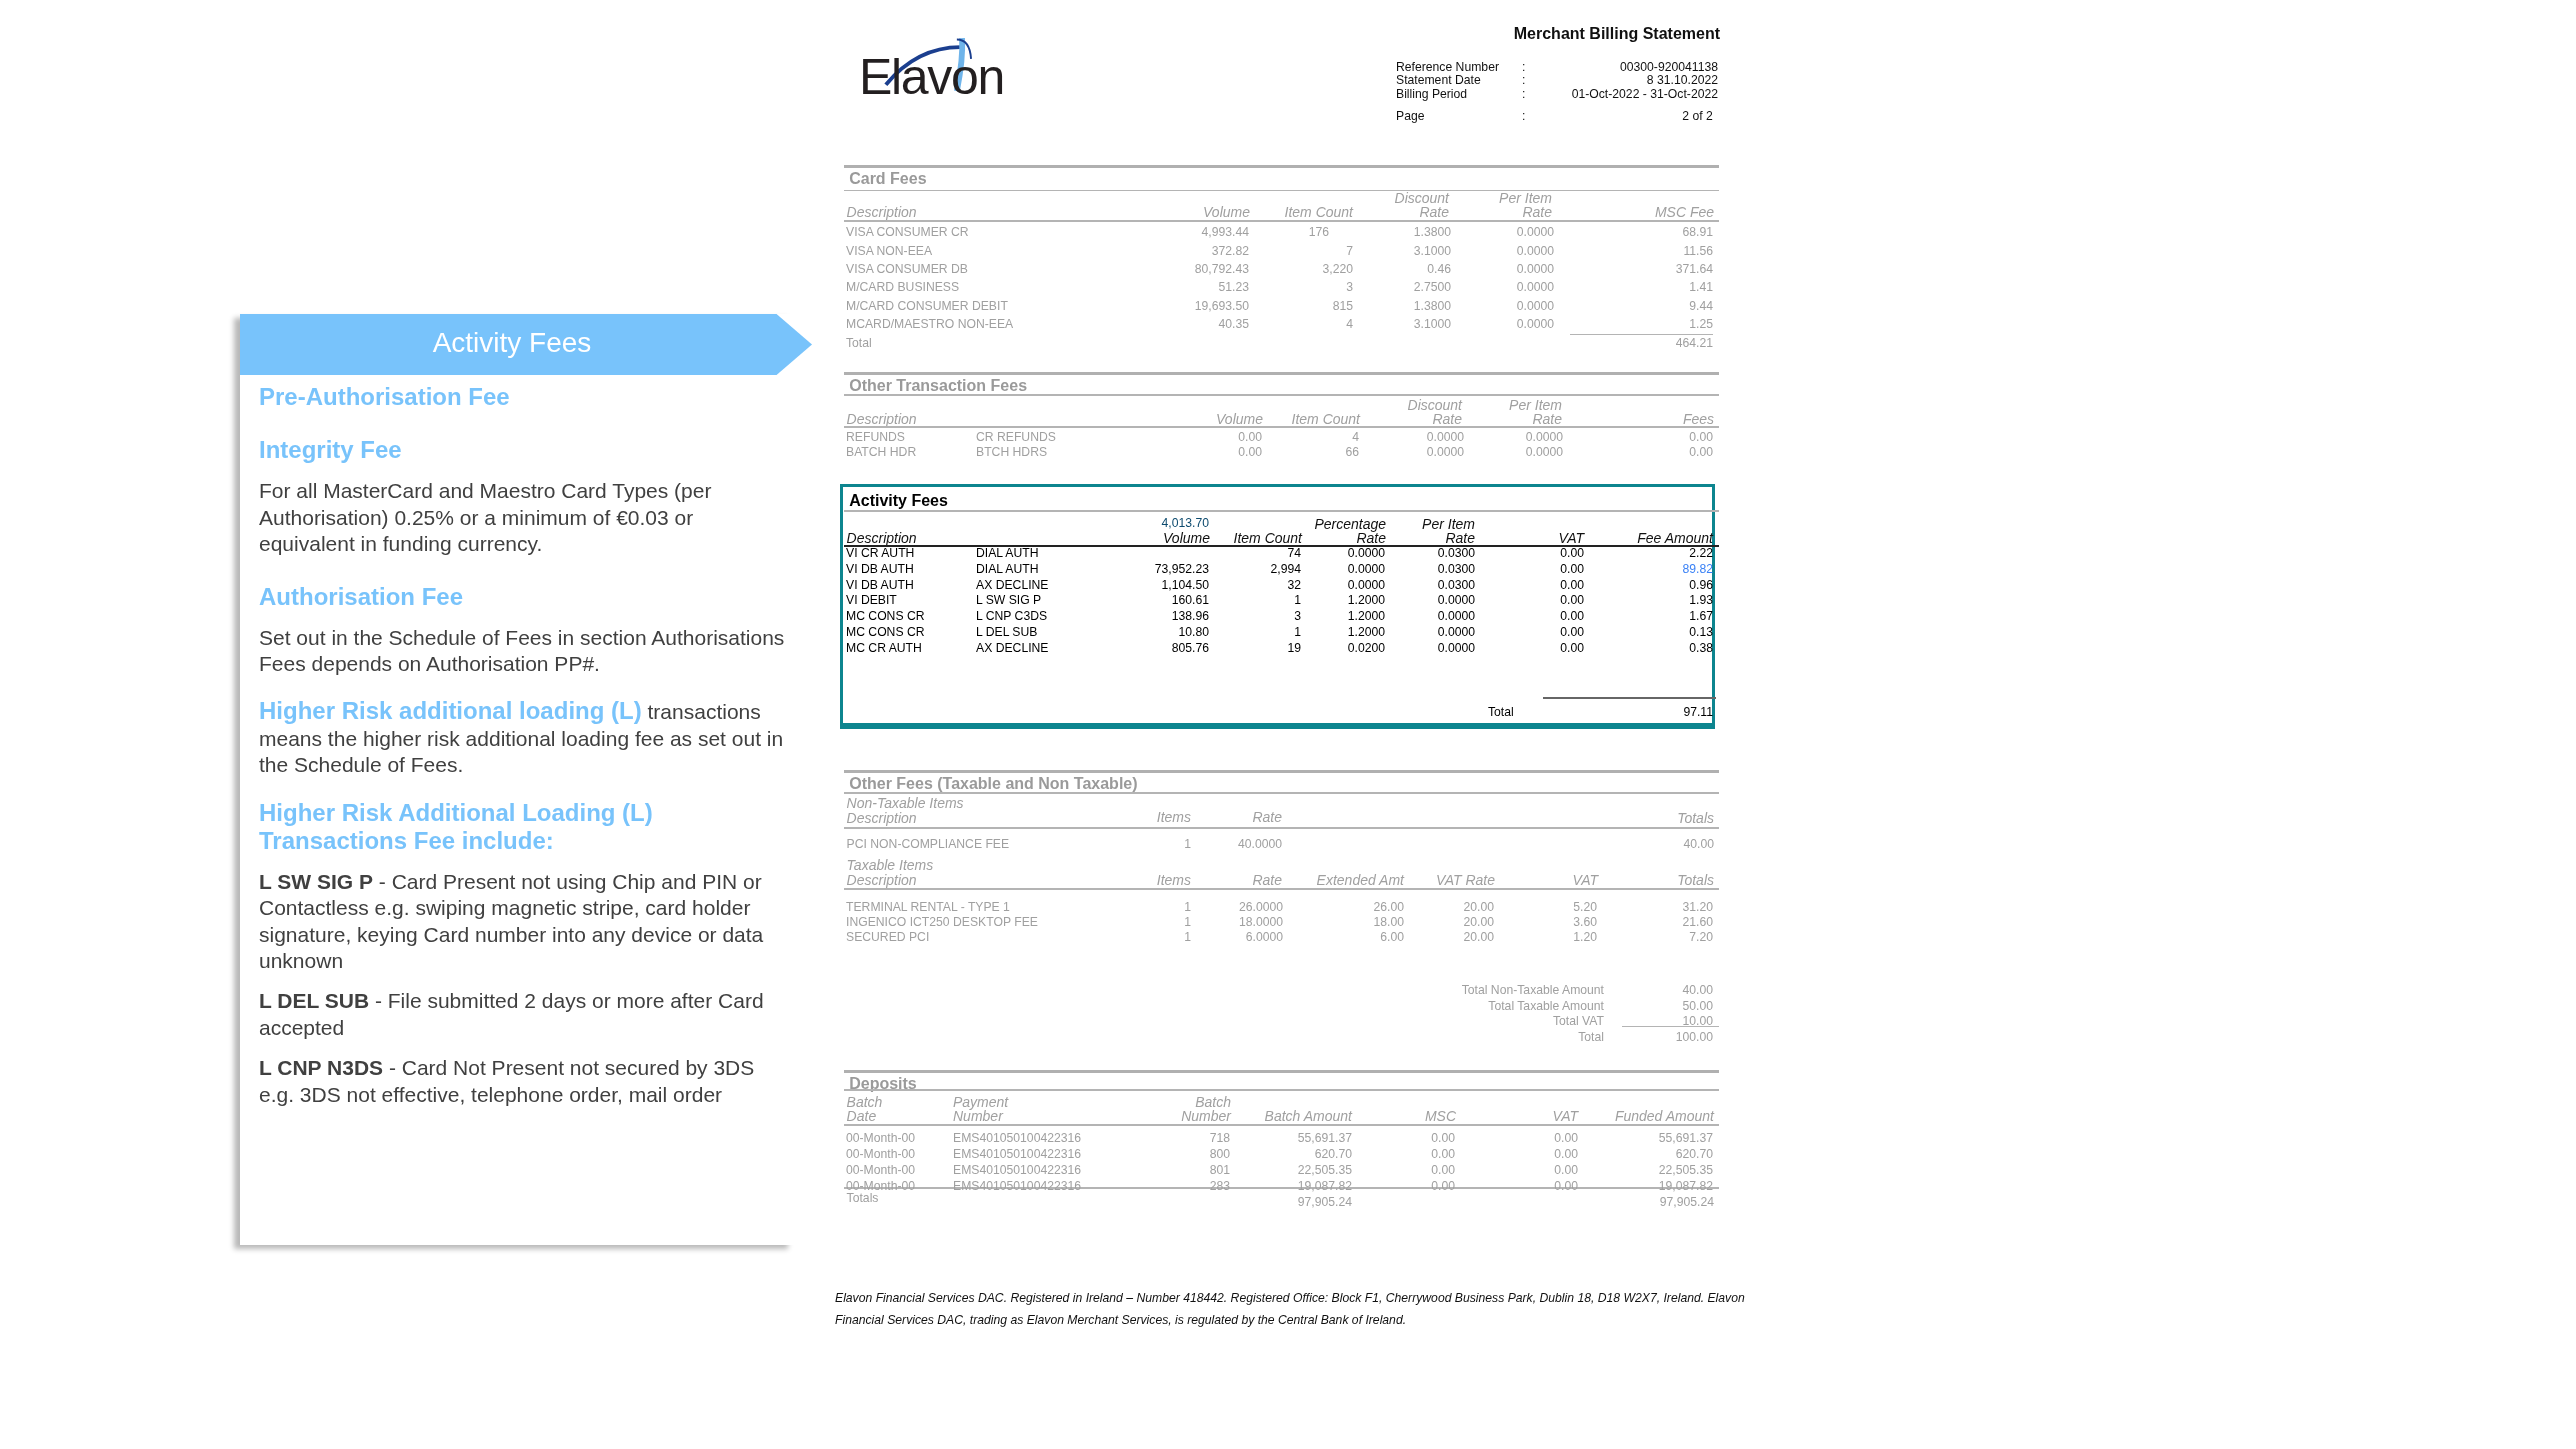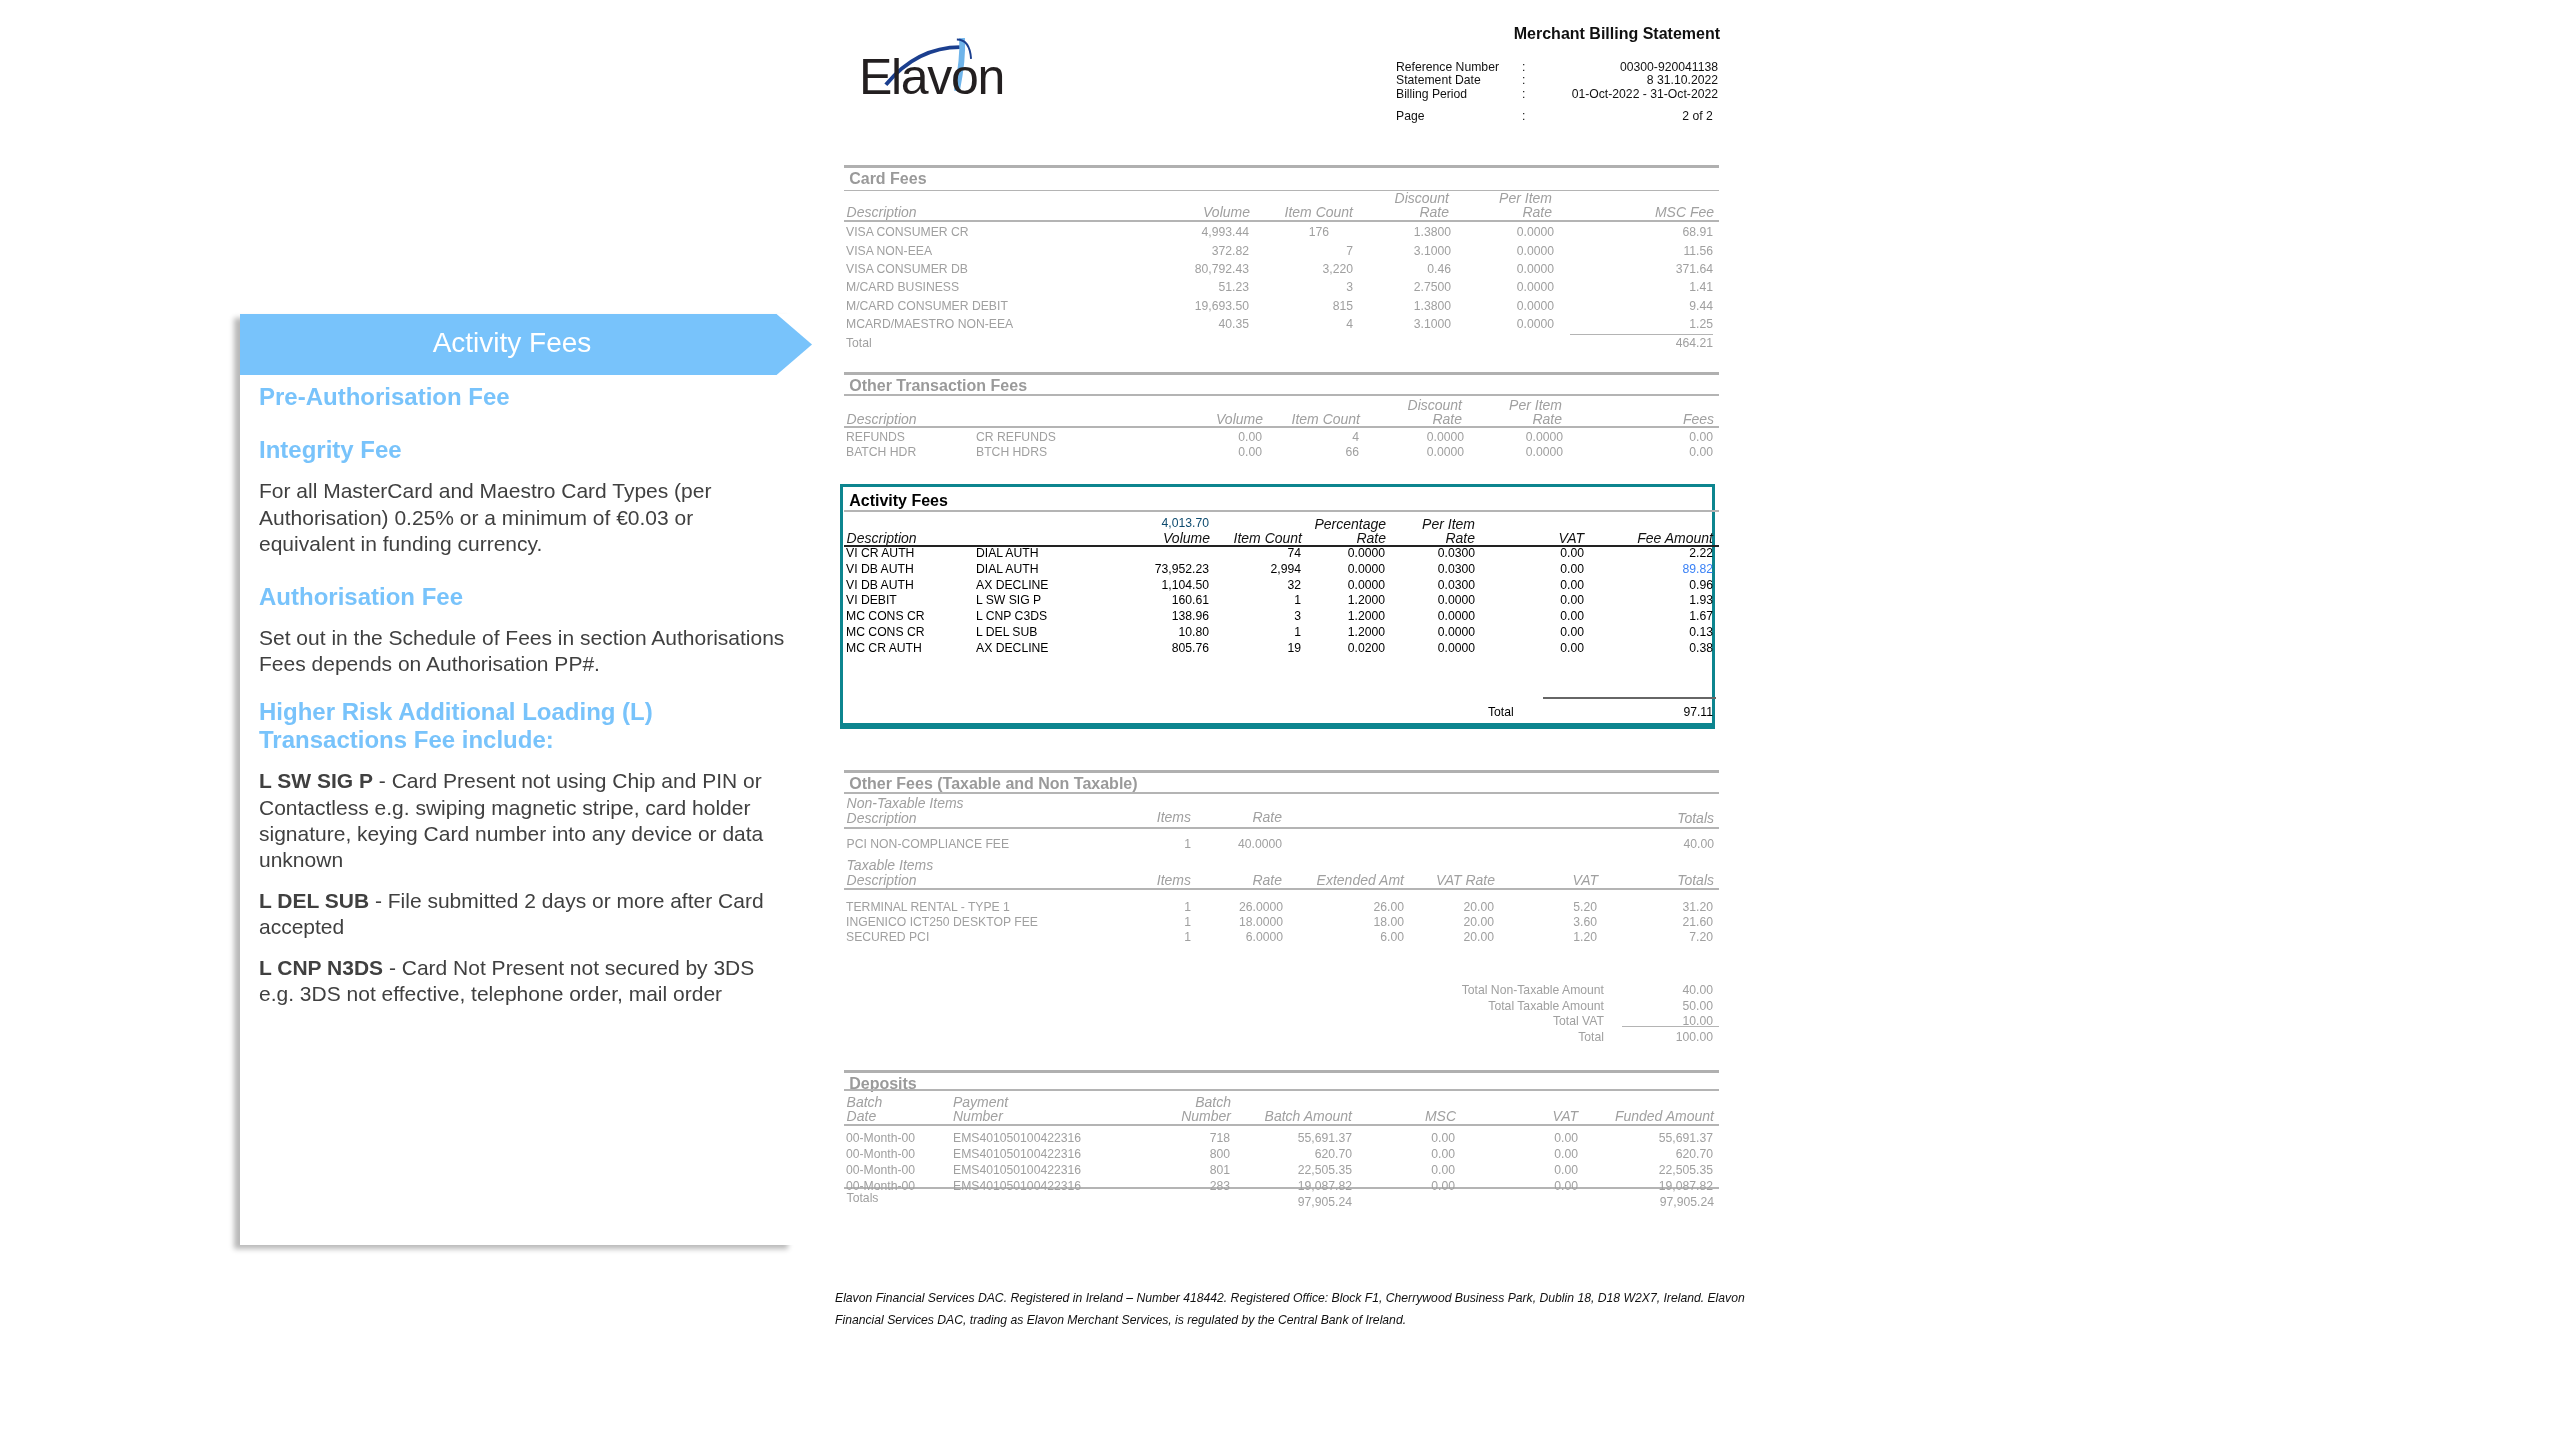--- a/index.html
+++ b/index.html
@@ -63,20 +63,23 @@
   <div class="blk">
     <h3>Pre-Authorisation Fee</h3>
   </div>
   <div class="blk" style="margin-top:-2.6px">
     <h3>Integrity Fee</h3>
     <p>For all MasterCard and Maestro Card Types (per Authorisation) 0.25% or a minimum of €0.03 or equivalent in funding currency.</p>
   </div>
   <div class="blk" style="margin-top:-2.6px">
     <h3>Authorisation Fee</h3>
     <p>Set out in the Schedule of Fees in section Authorisations Fees depends on Authorisation PP#.</p>
+  </div>
+  <div class="blk" style="margin-top:-7.7px">
+    <p><span class="hl">Higher Risk additional loading (L)</span><span> transactions means the higher risk additional loading fee as set out in the Schedule of Fees.</span></p>
   </div>
   <div style="margin-top:-7.7px">
     <h3 style="width:412px">Higher Risk Additional Loading (L) Transactions Fee include:</h3>
     <p><b>L SW SIG P</b><span> - Card Present not using Chip and PIN or Contactless e.g. swiping magnetic stripe, card holder signature, keying Card number into any device or data unknown</span></p>
     <p><b>L DEL SUB</b><span> - File submitted 2 days or more after Card accepted</span></p>
     <p><b>L CNP N3DS</b><span> - Card Not Present not secured by 3DS e.g.  3DS not effective, telephone order, mail order</span></p>
   </div>
 </div>
 
 <svg class="logo" viewBox="0 0 240 110">

